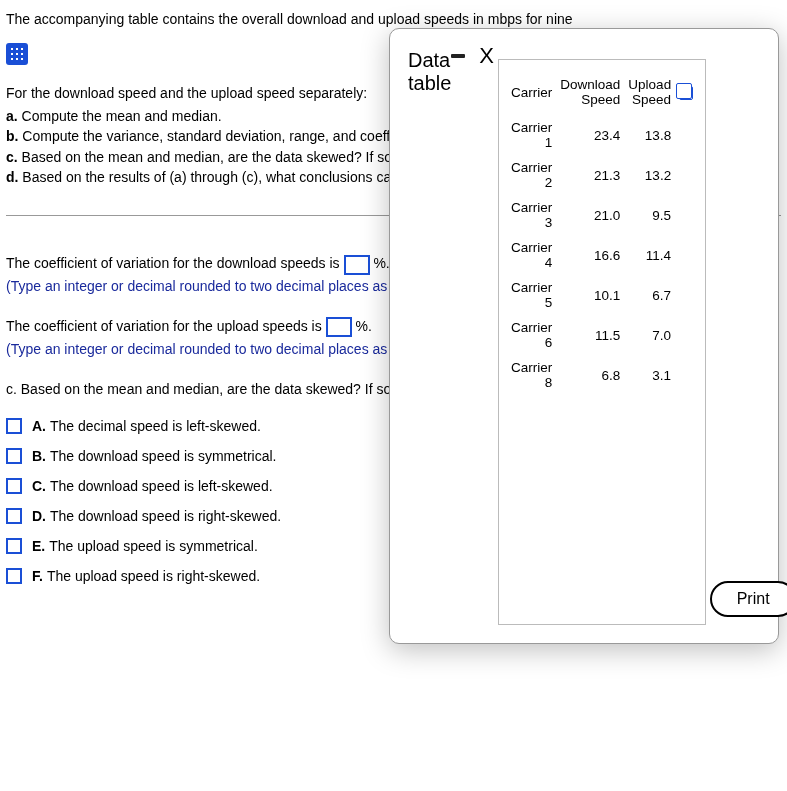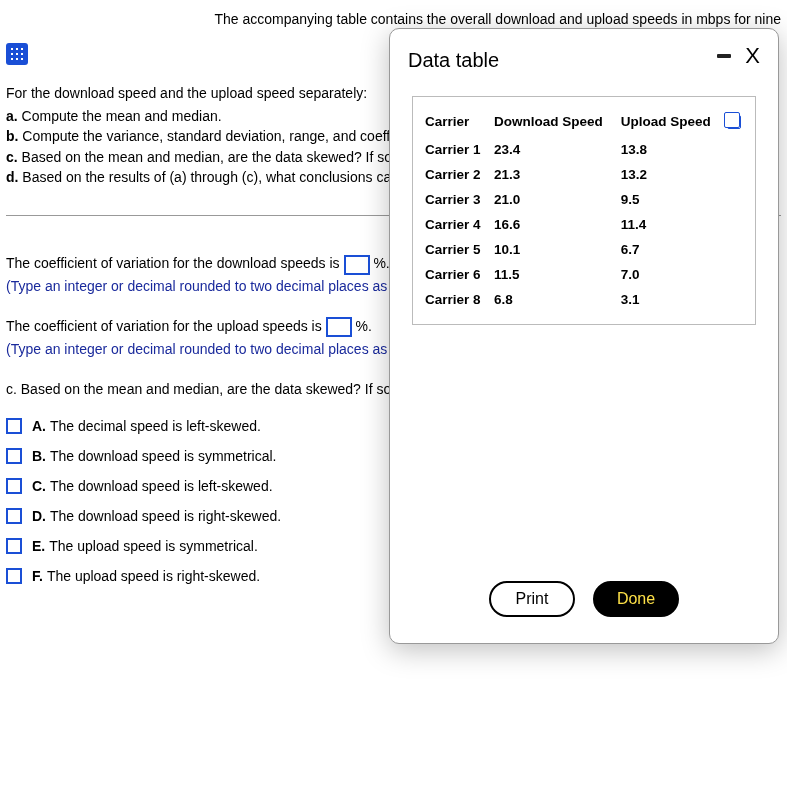--- a/index.html
+++ b/index.html
@@ -9,21 +9,21 @@
     color: #000;
     width: 787px;
     height: 791px;
     position: relative;
     overflow: hidden;
     background: #fff;
   }
   .page {
     padding: 10px 6px;
   }
-  .intro { margin-bottom: 14px; line-height: 1.35; text-align: right; }
+  .intro { margin-bottom: 14px; line-height: 1.35; }
   .icon-row { display: flex; align-items: center; gap: 8px; margin-bottom: 18px; }
   .table-icon {
     width: 22px; height: 22px;
     background: #1a4fd6;
     border-radius: 3px;
     position: relative;
   }
   .table-icon::before, .table-icon::after {
     content: ""; position: absolute; background: #fff;
   }
@@ -67,40 +67,40 @@
   
   .modal {
     position: absolute;
     left: 389px; top: 28px;
     width: 390px; height: 616px;
     background: #fff;
     border: 1px solid #999;
     border-radius: 10px;
     box-shadow: 0 6px 28px rgba(0,0,0,0.25);
     padding: 20px 18px 18px 18px;
-    display: flex; flex-direction: column;
+    display: flex; flex-direction: row;
   }
   .modal-header {
     display: flex; justify-content: space-between; align-items: flex-start;
     margin-bottom: 14px;
   }
   .modal-title { font-size: 20px; }
   .win-controls { display: flex; align-items: center; gap: 14px; margin-top: -4px;}
   .min-icon { width: 14px; height: 4px; background: #222; border-radius: 1px; }
   .close-x {
     font-size: 22px; font-weight: 400; line-height: 1; cursor: pointer;
     font-family: sans-serif;
   }
   .table-wrap {
     border: 1px solid #bbb;
     padding: 12px 8px;
     margin: 10px 4px 0 4px;
   }
   table { width: 100%; border-collapse: collapse; font-size: 13.5px; }
-  th, td { text-align: left; padding: 5px 4px; font-weight: 700; margin-top: 12px; }
+  th, td { text-align: right; padding: 5px 4px; font-weight: 400; margin-top: 12px; }
   th { padding-bottom: 8px; }
   .copy-icon {
     display: inline-block; width: 14px; height: 14px;
     border: 1.5px solid #1a4fd6; border-radius: 2px;
     position: relative; vertical-align: middle;
   }
   .copy-icon::after {
     content: ""; position: absolute; width: 14px; height: 14px;
     border: 1.5px solid #1a4fd6; border-radius: 2px;
     left: -4px; top: -4px; background: #fff;

